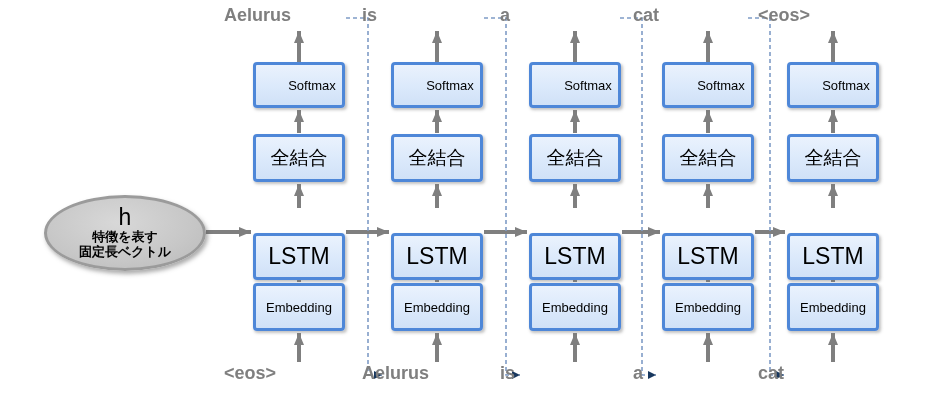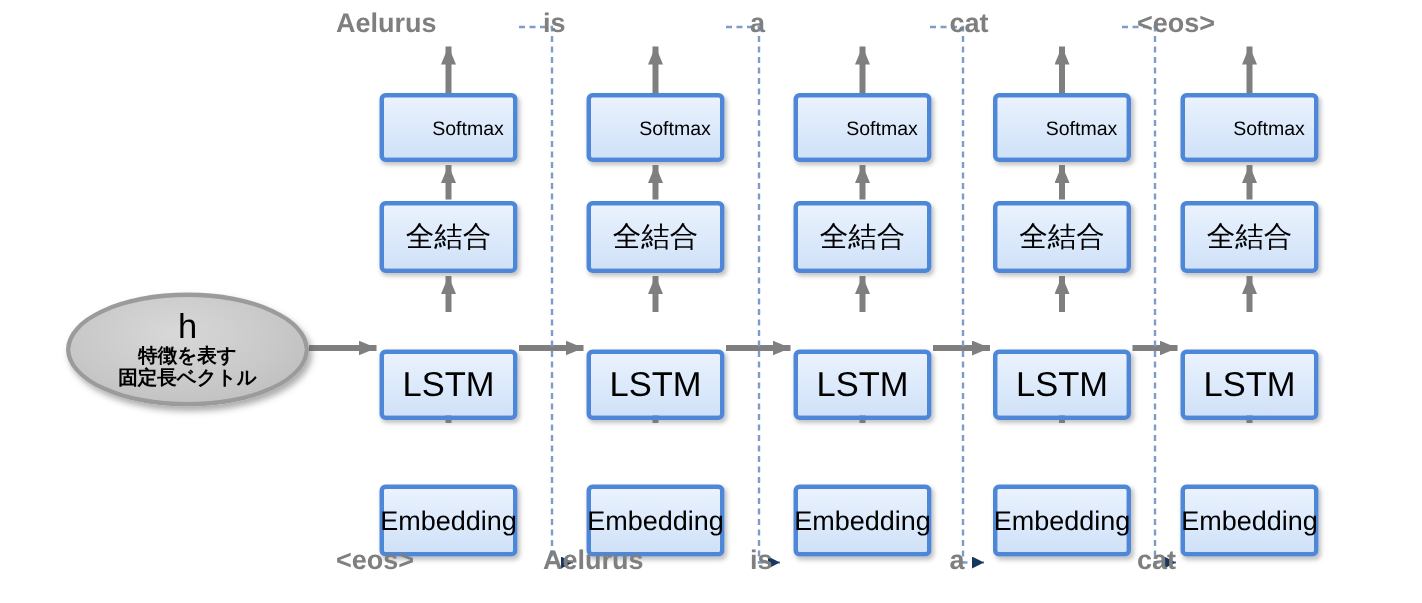--- a/index.html
+++ b/index.html
@@ -12,21 +12,21 @@
     position:absolute;width:92px;box-sizing:border-box;
     border:3px solid #4e87d8;border-radius:4px;
     background:linear-gradient(180deg,#eaf2fd 0%,#dbe9fb 55%,#d0e1f7 100%);
     box-shadow:1.5px 2px 3px rgba(120,120,120,.45);
     display:flex;align-items:center;justify-content:center;
     color:#000;text-align:center;
   }
   .row-softmax{top:62px;height:46px;font-size:13px;padding-left:26px;}
   .row-fc{top:134px;height:48px;font-size:19px;}
   .row-lstm{top:209px;height:47px;font-size:23px;margin-top:24px;}
-  .row-emb{top:283px;height:48px;font-size:18px;margin-top:40px;}
+  .row-emb{top:283px;height:48px;font-size:13px;}
   .c1{left:253px;} .c2{left:391px;} .c3{left:529px;} .c4{left:662px;} .c5{left:787px;}
 
   
   .word{
     position:absolute;width:150px;
     font-size:18px;font-weight:bold;color:#7f7f7f;white-space:nowrap;
   }
   .word-top{top:5px;}
   .word-bottom{top:363px;}
   .w1{left:224px;} .w2{left:362px;} .w3{left:500px;} .w4{left:633px;} .w5{left:758px;}

